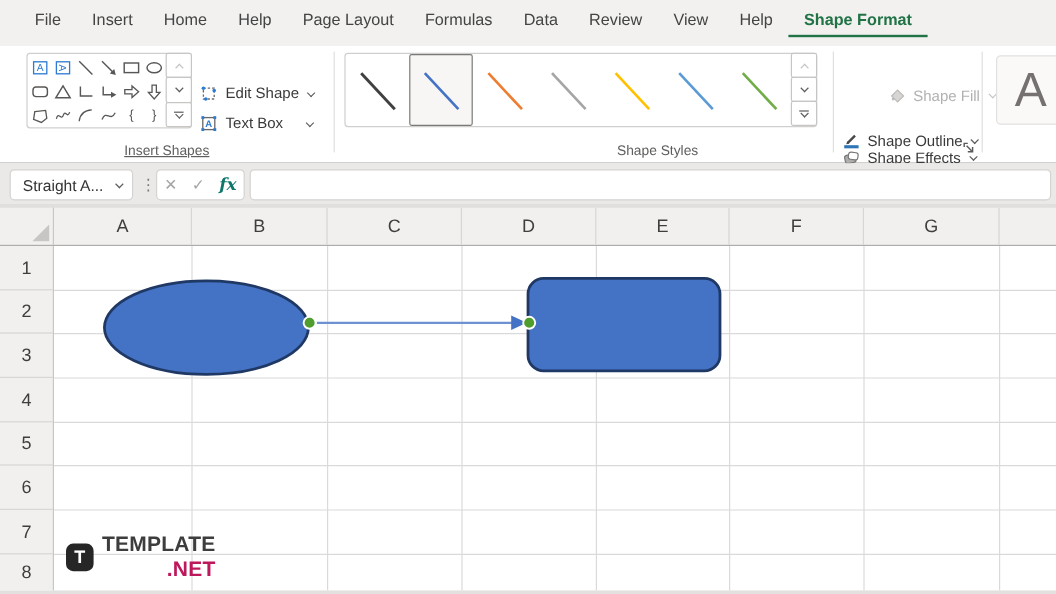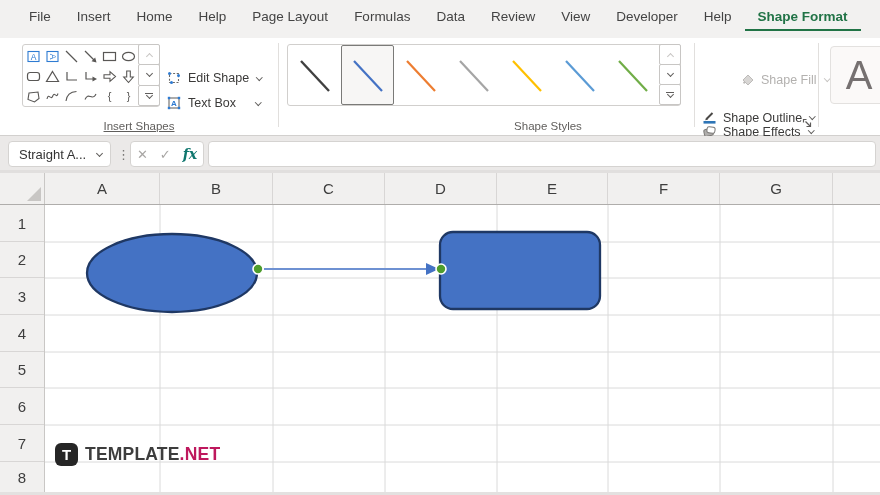--- a/index.html
+++ b/index.html
@@ -75,21 +75,20 @@
 <div class="menubar">
   <div class="menu-item">File</div>
   <div class="menu-item">Insert</div>
   <div class="menu-item">Home</div>
   <div class="menu-item">Help</div>
   <div class="menu-item">Page Layout</div>
   <div class="menu-item">Formulas</div>
   <div class="menu-item">Data</div>
   <div class="menu-item">Review</div>
   <div class="menu-item">View</div>
-  <div class="menu-item">Developer</div>
   <div class="menu-item">Help</div>
   <div class="menu-item active">Shape Format</div>
 </div>
 
 <div class="ribbon">
 
   <div class="gallery" style="left:22px; top:6px;">
     <div class="shape-grid">
       <span class="shape-cell">
           <svg width="15" height="15">
@@ -385,18 +384,18 @@
     <ellipse cx="127" cy="68" rx="85" ry="39" stroke-width="2.3" fill="#4472C4" stroke="#1F3864"></ellipse>
     <rect x="395" y="27" width="160" height="77" rx="13" stroke-width="2.3" fill="#4472C4" stroke="#1F3864"></rect>
     <line x1="219" y1="64" x2="382" y2="64" stroke-width="1.8" stroke="#6E91D2"></line>
     <polygon points="381,58 394,64 381,70" fill="#4472C4"></polygon>
     <circle cx="213" cy="64" r="5" stroke="#ffffff" stroke-width="1.6" fill="#4E9D2D"></circle>
     <circle cx="396" cy="64" r="5" stroke="#ffffff" stroke-width="1.6" fill="#4E9D2D"></circle>
   </svg>
 
   <div class="watermark">
     <span class="wm-badge">T</span>
-    <span style="display:flex; align-items:flex-end;">
+    <span style="display:flex; align-items:flex-end;flex-direction:column;">
       <span class="wm-name">TEMPLATE</span>
       <span class="wm-tld">.NET</span>
     </span>
   </div>
 </div>
 
 </body></html>

